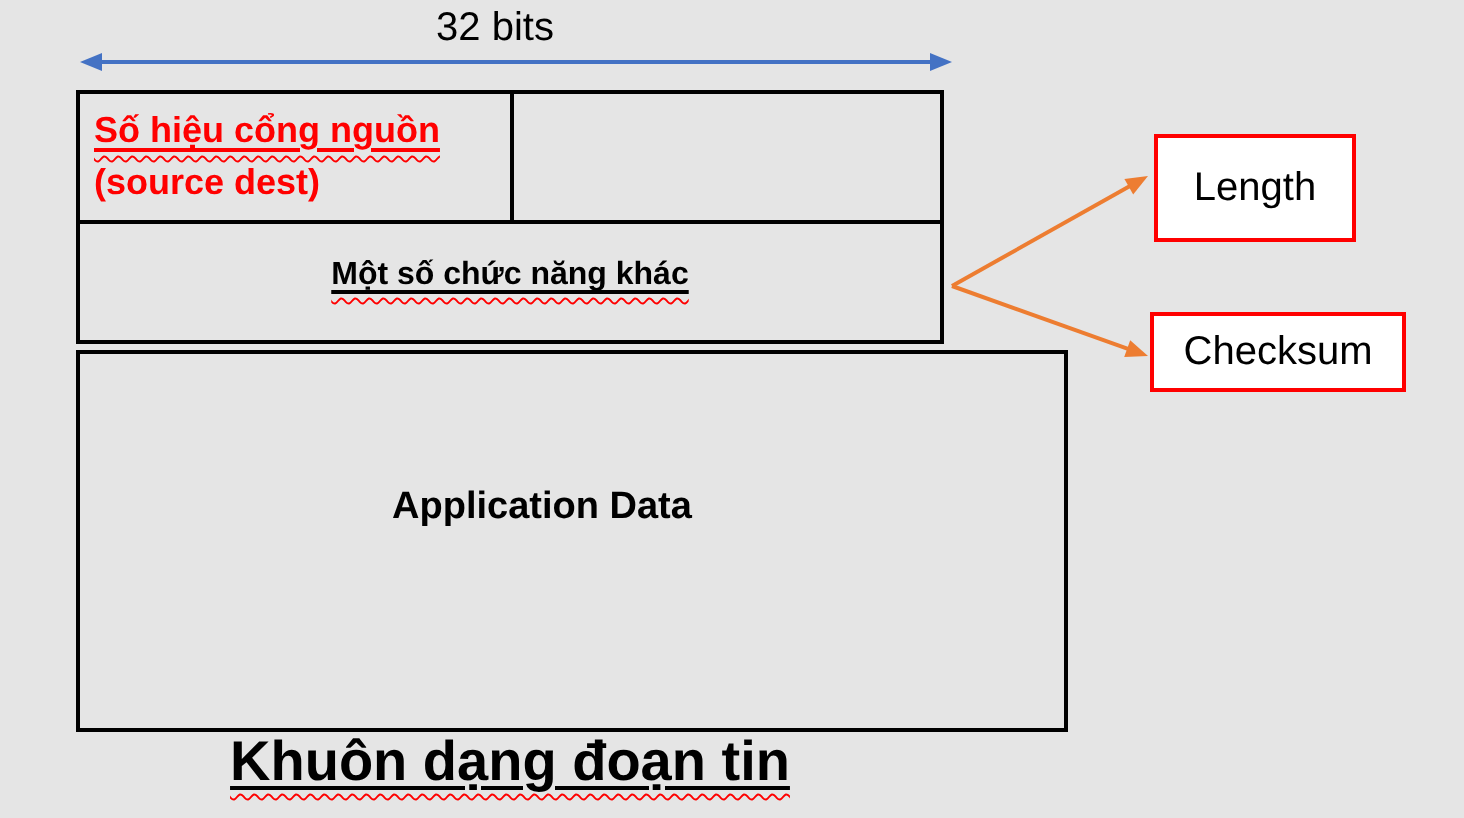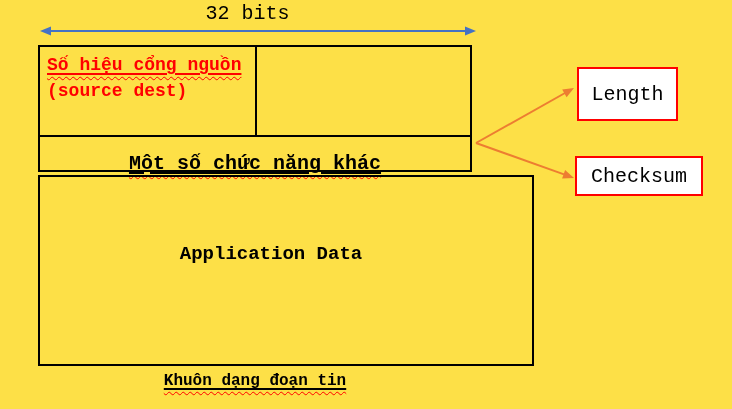--- a/index.html
+++ b/index.html
@@ -1,21 +1,21 @@
 <!DOCTYPE html>
 <html style="--accent_blue: #4472C4; --accent_orange: #ED7D31; --red: #FF0000; --black: #000000;"><head>
 <meta charset="utf-8">
 <style>
   html, body { margin: 0; padding: 0; background: #ffffff; }
   #stage {
     position: relative;
     width: 732px;
     height: 409px;
-    background: #fde047;
-    font-family: Liberation Mono, monospace;
+    background: #e5e5e5;
+    font-family: Liberation Sans, sans-serif;
     color: var(--black, #000);
     overflow: hidden;
   }
   #arrow-layer {
     position: absolute;
     left: 0; top: 0;
     width: 732px; height: 409px;
     pointer-events: none;
   }
   .blue-stroke  { stroke: var(--accent_blue);  stroke-width: 2; fill: none; }
@@ -32,42 +32,42 @@
     line-height: 24px;
   }
 
   #segment-table {
     left: 38px; top: 45px;
     width: 434px; height: 127px;
     border: 2px solid var(--black);
   }
   #port-row {
     display: flex;
-    height: 90px;
+    height: 65px;
     border-bottom: 2px solid var(--black);
     box-sizing: border-box;
   }
   .port-cell {
     box-sizing: border-box;
     padding: 5px 0 0 7px;
     font-weight: bold;
     font-size: 18px;
     line-height: 26px;
     color: var(--red);
   }
   #source-port-cell { width: 217px; border-right: 2px solid var(--black); }
   #dest-port-cell   { flex: 1; padding-left: 8px; }
 
   #other-row {
     height: 52px;
     display: flex;
     align-items: center;
     justify-content: center;
     font-weight: bold;
-    font-size: 20px;
+    font-size: 16px;
   }
 
   #application-data-box {
     left: 38px; top: 175px;
     width: 496px; height: 191px;
     border: 2px solid var(--black);
     display: flex;
     justify-content: center;
     align-items: flex-start;
     padding-top: 66px;
@@ -84,21 +84,21 @@
     font-size: 20px;
     background: #ffffff;
   }
   #length-box   { left: 577px; top: 67px;  width: 101px; height: 54px; }
   #checksum-box { left: 575px; top: 156px; width: 128px; height: 40px; }
 
   #caption {
     left: 38px; top: 368px; width: 434px;
     text-align: center;
     font-weight: bold;
-    font-size: 16px;
+    font-size: 28px;
     line-height: 26px;
   }
 
   
   .sq {
     text-decoration-line: underline;
     text-decoration-style: wavy;
     text-decoration-color: var(--red);
     text-decoration-thickness: 1px;
     text-underline-offset: 6px;

